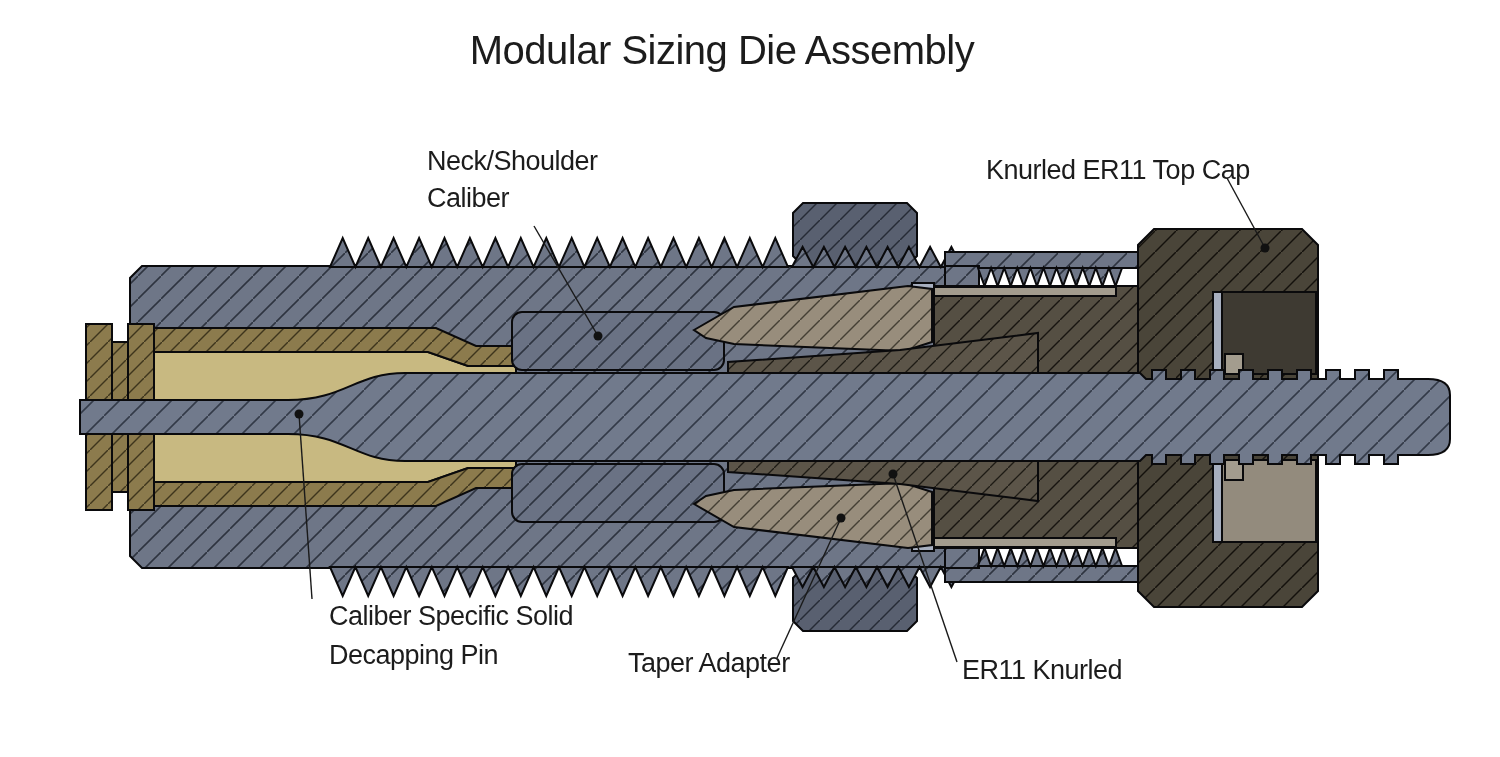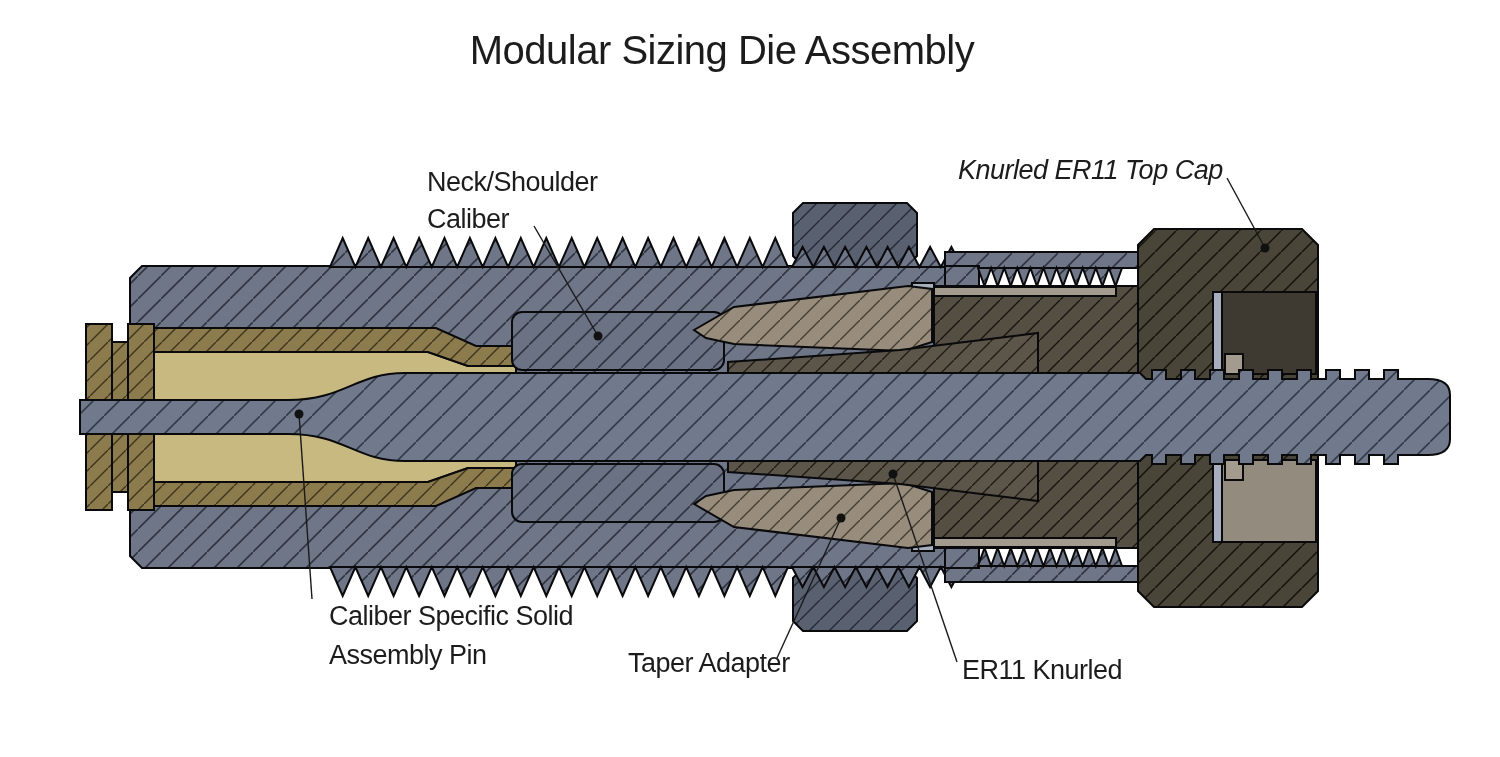--- a/index.html
+++ b/index.html
@@ -119,32 +119,32 @@
       <circle class="dot" cx="299" cy="414" r="4.5"></circle>
       <line class="leader" x1="777" y1="658" x2="841" y2="518"></line>
       <circle class="dot" cx="841" cy="518" r="4.5"></circle>
       <line class="leader" x1="957" y1="662" x2="893" y2="474"></line>
       <circle class="dot" cx="893" cy="474" r="4.5"></circle>
     </g>
   </svg>
 
   <div id="title">Modular Sizing Die Assembly</div>
 
-  <div class="lbl" style="left:427px;top:143px;margin-top:21px;">
+  <div class="lbl" style="left:427px;top:143px;">
     <span>Neck/Shoulder</span><br>
     <span>Caliber</span>
   </div>
 
-  <div class="lbl" style="left:958px;top:152px;font-style:italic;">
+  <div class="lbl" style="left:986px;top:152px;">
     <span>Knurled ER11 Top Cap</span>
   </div>
 
   <div class="lbl" style="left:329px;top:597px;line-height:39px;">
     <span>Caliber Specific Solid</span><br>
-    <span>Assembly Pin</span>
+    <span>Decapping Pin</span>
   </div>
 
   <div class="lbl" style="left:628px;top:645px;">
     <span>Taper Adapter</span>
   </div>
 
   <div class="lbl" style="left:962px;top:652px;">
     <span>ER11 Knurled</span>
   </div>
 

